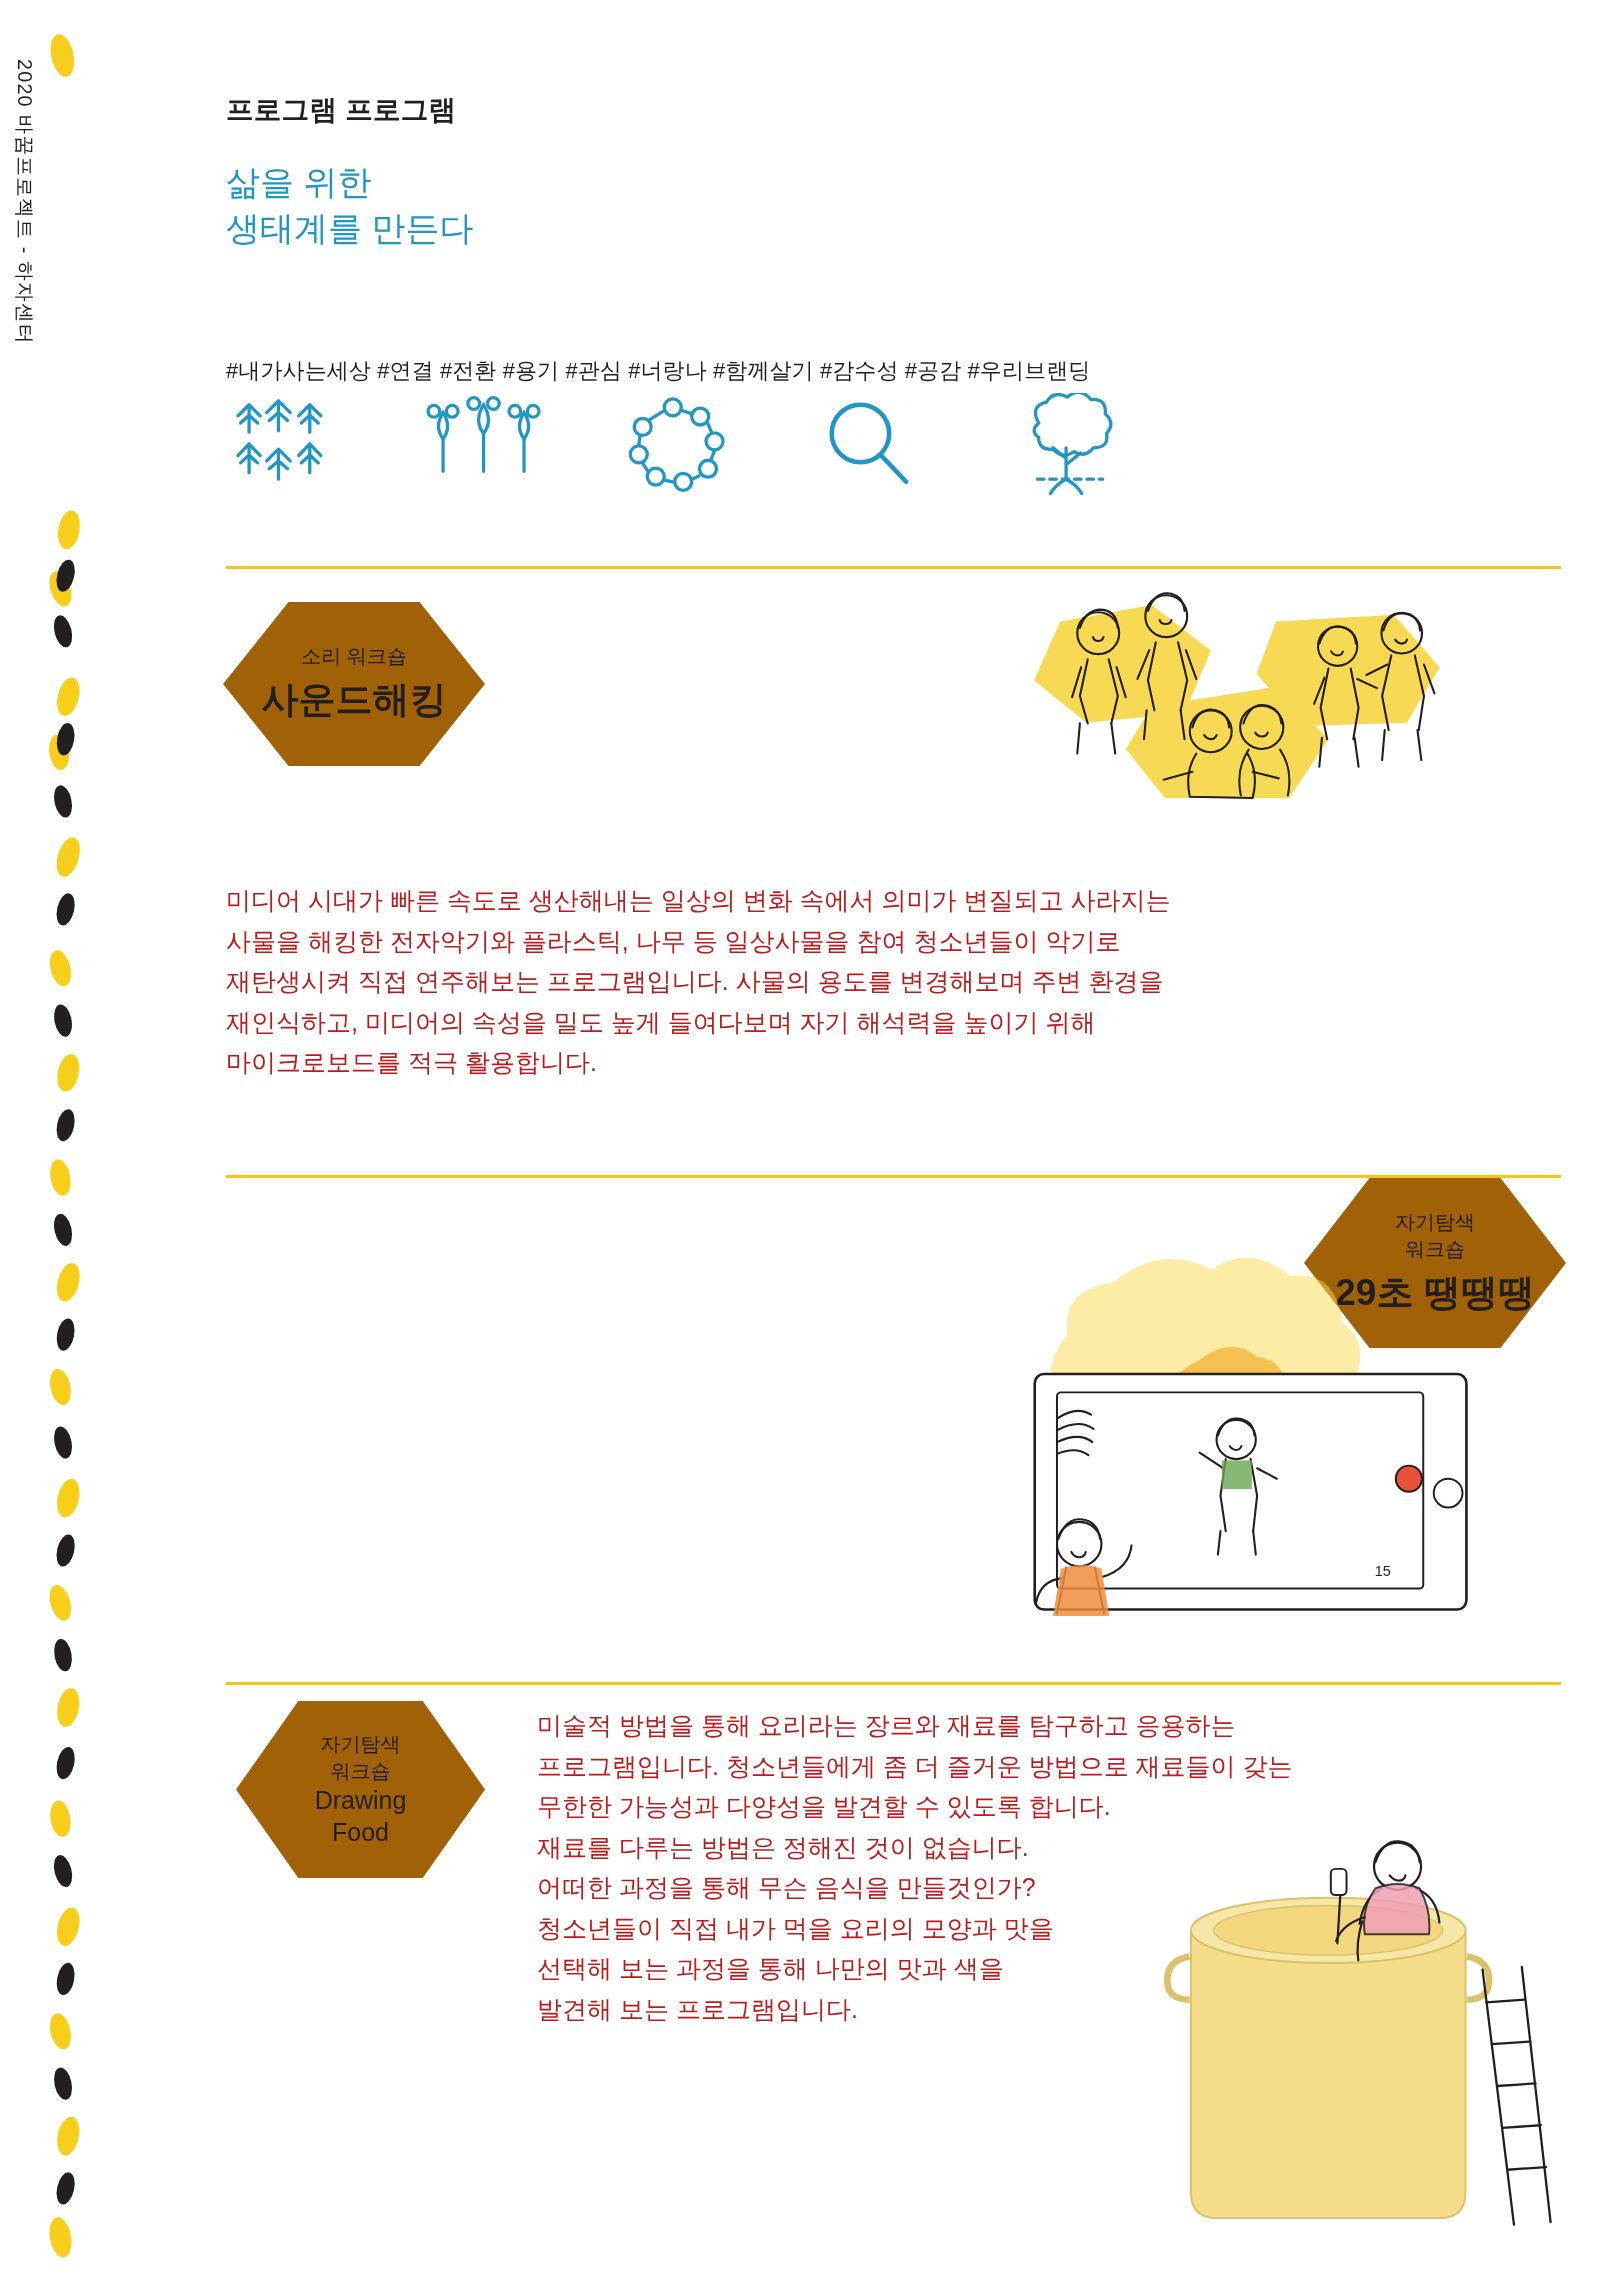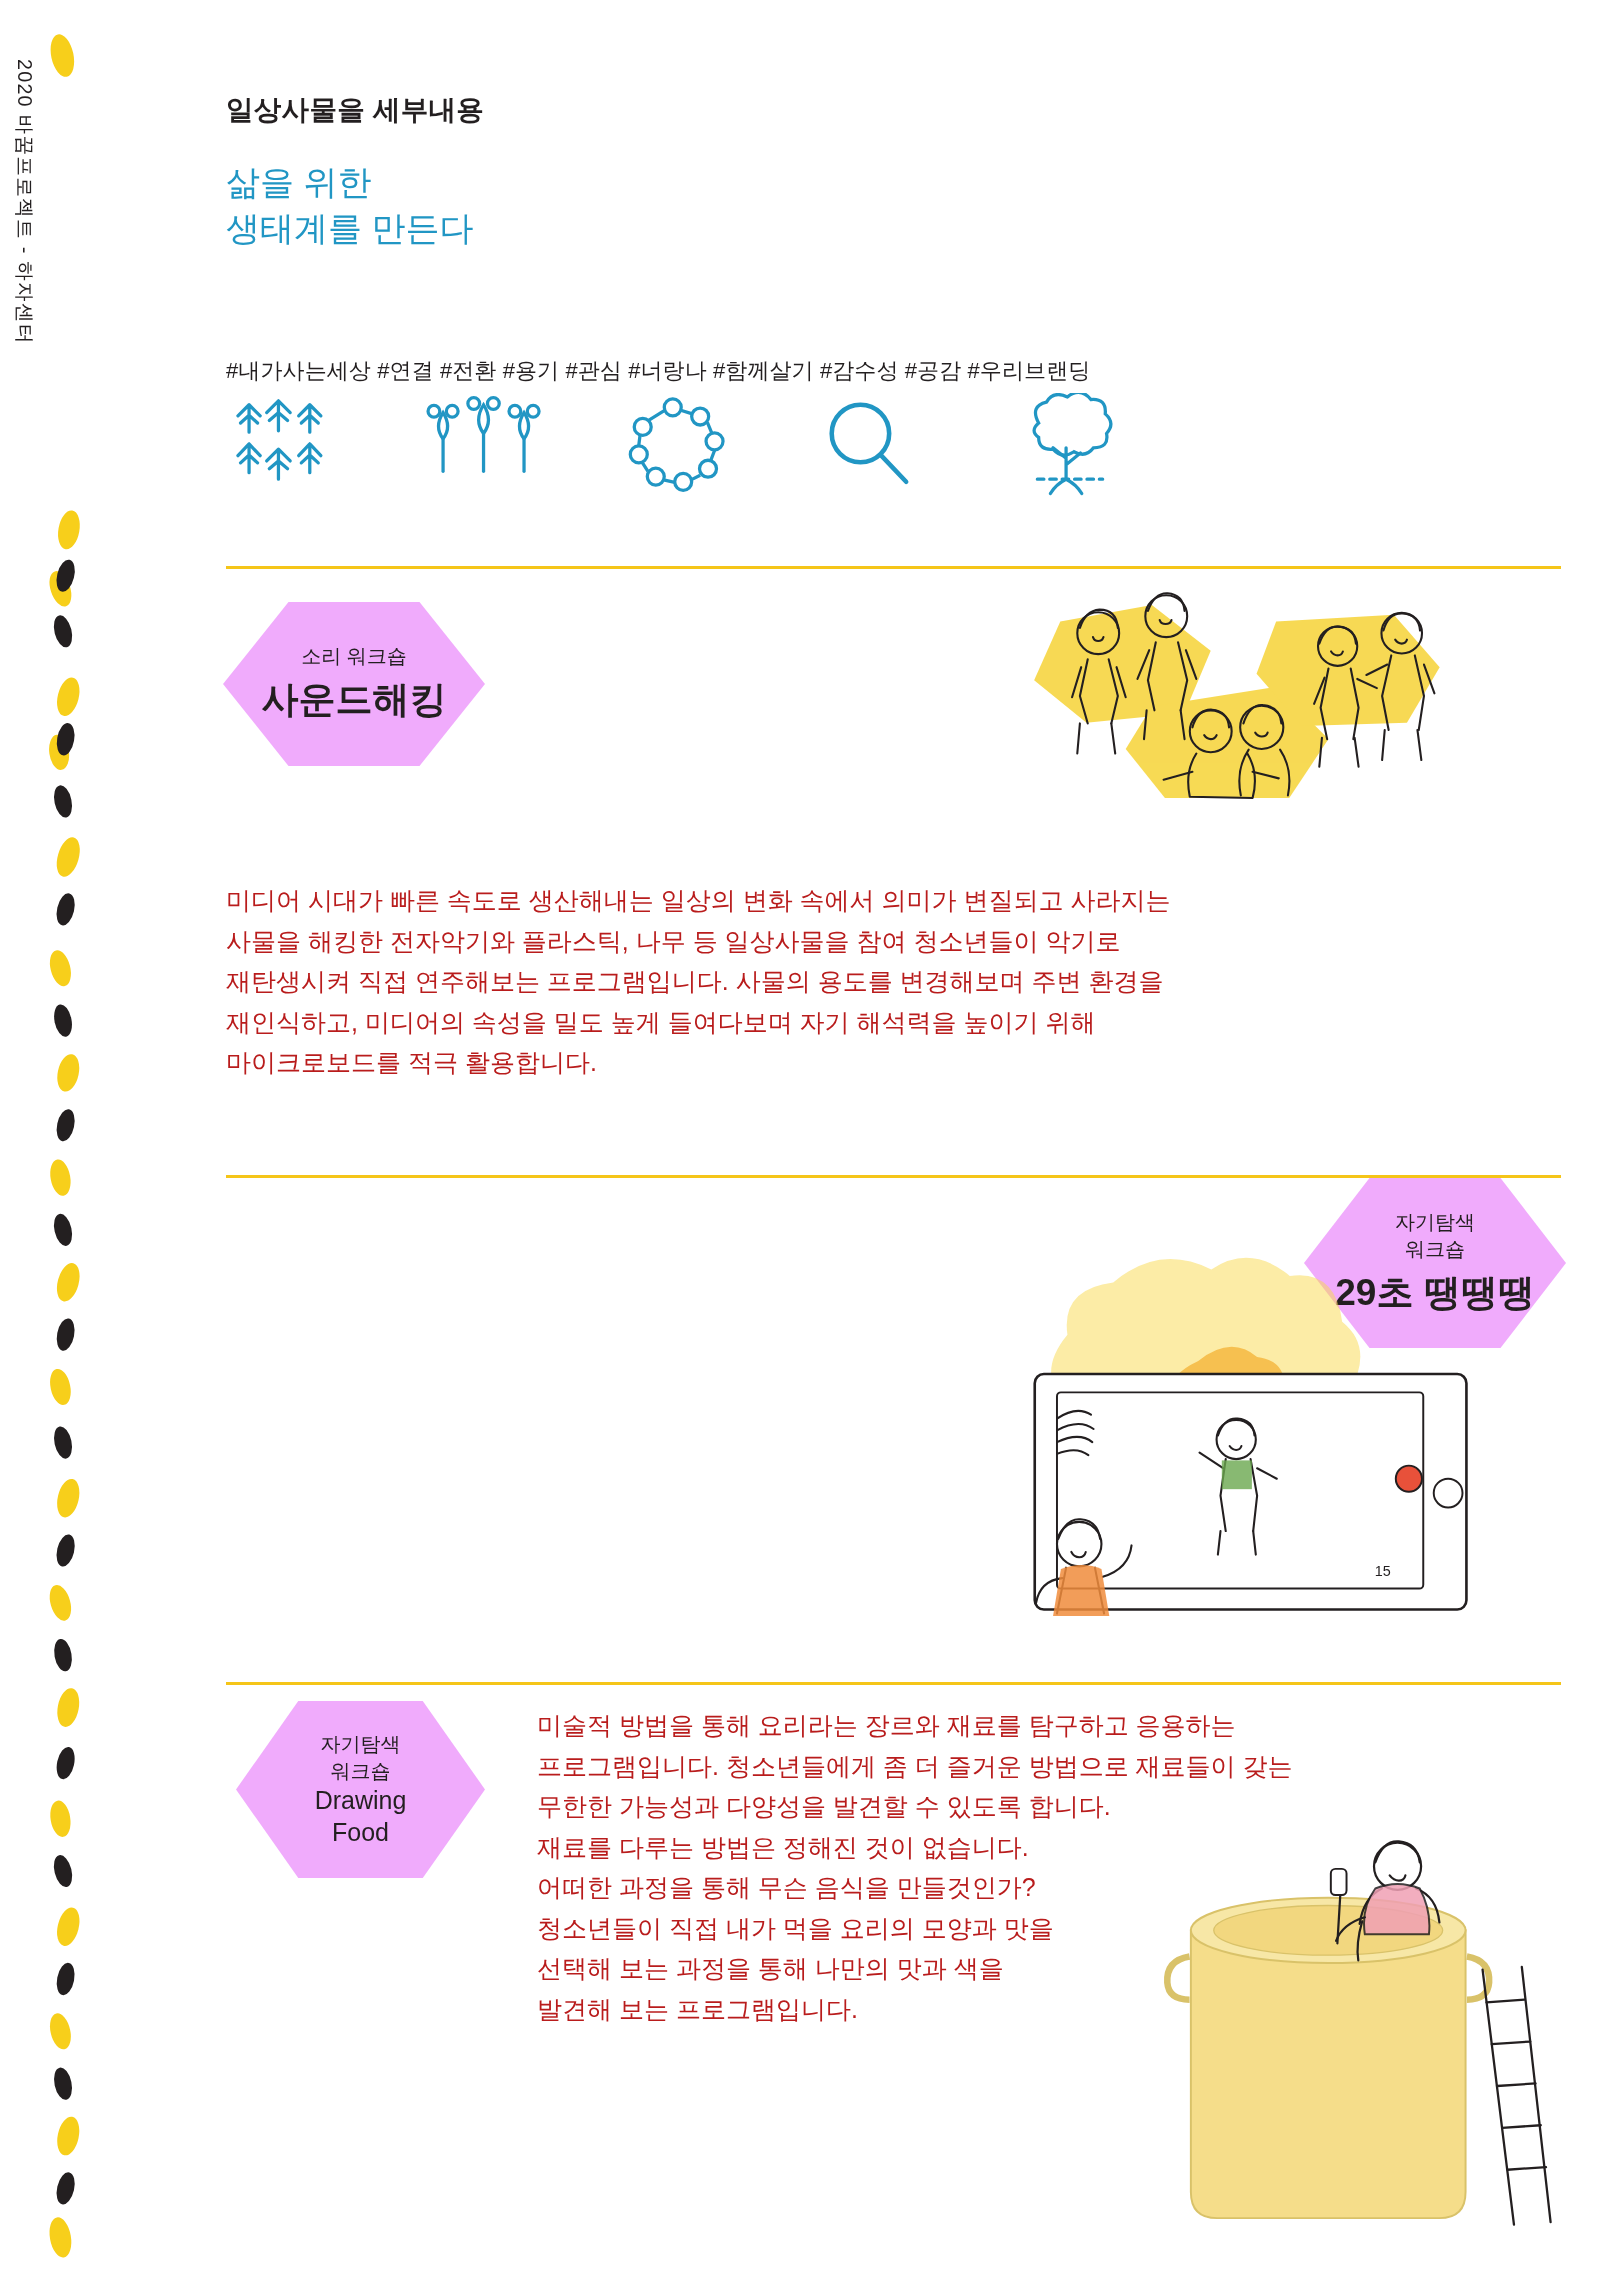--- a/index.html
+++ b/index.html
@@ -90,21 +90,21 @@
   
   .rule {
     position: absolute;
     height: 3.3px;
     background: #f5c518;
   }
 
   
   .hex {
     position: absolute;
-    background: #f0abfc;
+    background: #a16207;
     clip-path: polygon(25% 0%, 75% 0%, 100% 50%, 75% 100%, 25% 100%, 0% 50%);
     display: flex;
     flex-direction: column;
     align-items: center;
     justify-content: center;
     text-align: center;
     color: #231f20;
   }
   .hex .small { font-size: 20px; line-height: 1.35; }
   .hex .big { font-size: 37px; font-weight: bold; line-height: 1.3; margin-top: 6px; }
@@ -167,21 +167,21 @@
       <ellipse cx="96" cy="2860" rx="13" ry="25" transform="rotate(-14 96 2860)"></ellipse>
       <ellipse cx="100" cy="3025" rx="13" ry="25" transform="rotate(11 100 3025)"></ellipse>
       <ellipse cx="96" cy="3185" rx="13" ry="25" transform="rotate(-12 96 3185)"></ellipse>
       <ellipse cx="100" cy="3345" rx="13" ry="25" transform="rotate(13 100 3345)"></ellipse>
     </g>
   </svg>
 </div>
 
 <div class="page-inner">
 
-  <div class="kicker">일상사물을 세부내용</div>
+  <div class="kicker">프로그램 프로그램</div>
   <div class="headline">
     <div>삶을 위한</div>
     <div>생태계를 만든다</div>
   </div>
   <div class="hashtags">#내가사는세상 #연결 #전환 #용기 #관심 #너랑나 #함께살기 #감수성 #공감 #우리브랜딩</div>
 
   <div class="icon-row">
 
     <div class="icon-cell" style="left:0px;">
       <svg width="131" height="111" viewBox="0 0 200 170" fill="none" stroke="#2196c4" stroke-width="5" stroke-linecap="round">

